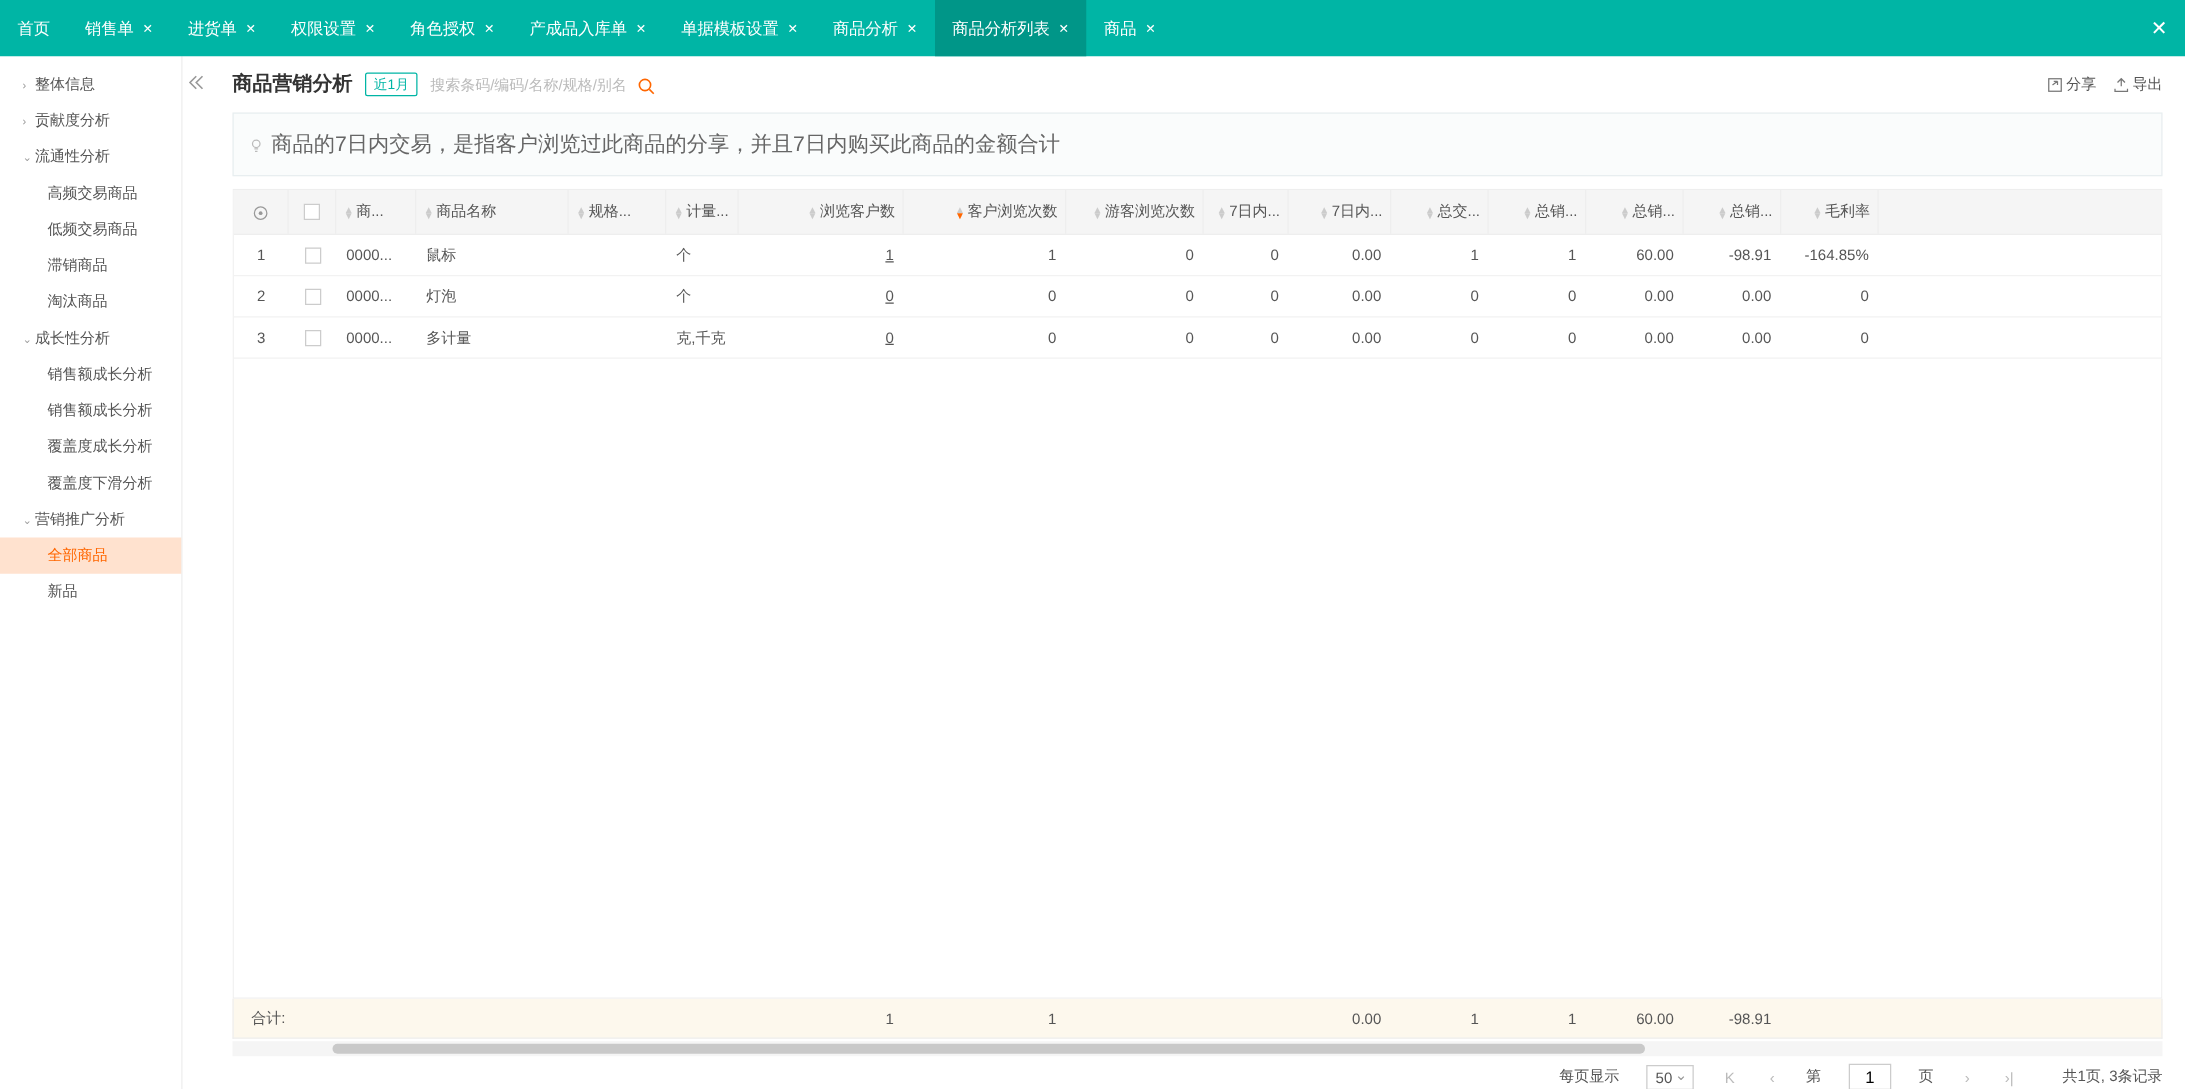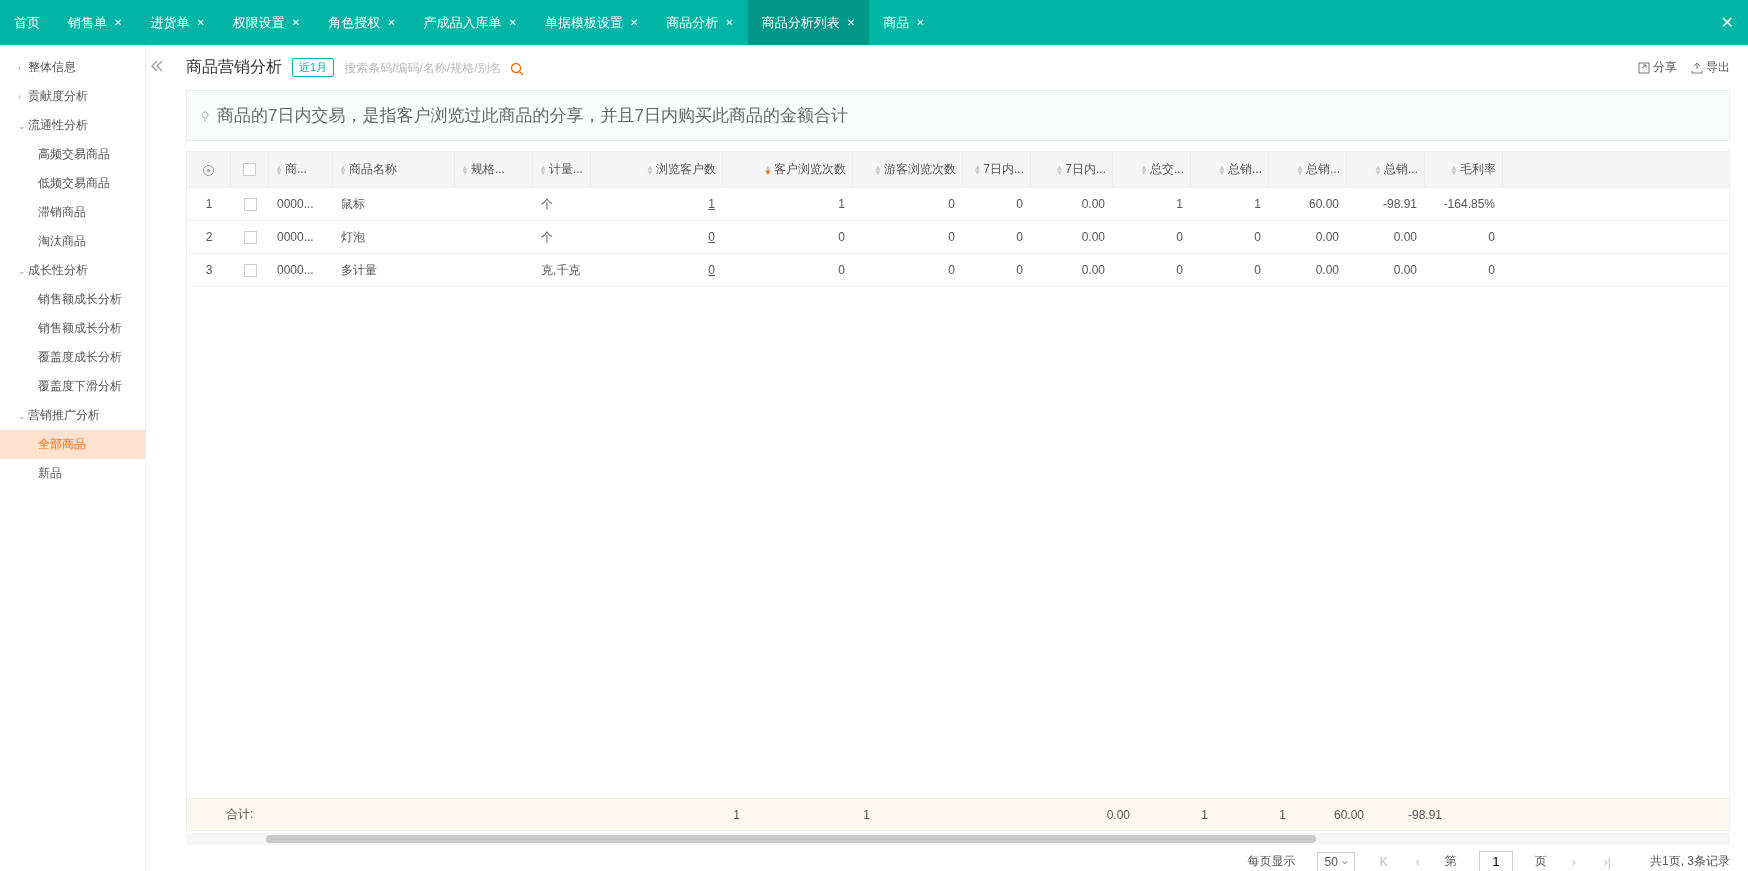--- a/index.html
+++ b/index.html
@@ -23,21 +23,21 @@
     .sb-arrow { display: inline-block; width: 8px; font-size: 9px; color: #999; }
     
     
     .collapse-btn { width: 22px; flex-shrink: 0; display: flex; align-items: flex-start; justify-content: center; padding-top: 14px; color: #999; cursor: pointer; }
     
     
     .main { flex: 1; display: flex; flex-direction: column; overflow: hidden; }
     
     
     .header-row { display: flex; align-items: center; padding: 12px 18px; gap: 10px; }
-    .page-title { font-size: 16px; font-weight: normal; color: #333; }
+    .page-title { font-size: 16px; font-weight: bold; color: #333; }
     .date-badge { border: 1px solid #00b5a5; color: #00b5a5; padding: 1px 6px; border-radius: 2px; font-size: 11px; cursor: pointer; }
     .search-input { border: none; outline: none; font-size: 12px; width: 160px; color: #333; }
     .search-input::placeholder { color: #bbb; }
     .search-icon { color: #ff6600; cursor: pointer; font-size: 14px; margin-left: -4px; }
     .header-actions { margin-left: auto; display: flex; gap: 14px; }
     .hdr-action { color: #555; cursor: pointer; display: flex; align-items: center; gap: 3px; font-size: 12px; }
     
     
     .info-banner { margin: 0 18px 10px; border: 1px solid #e8eef0; background: #fafcfc; padding: 13px 12px; color: #666; font-size: 17px; display: flex; align-items: center; gap: 6px; }
     .bulb-icon { color: #bbb; }
@@ -402,21 +402,21 @@
               <div class="td c-totalsale right">0</div>
               <div class="td c-totalamt right">0.00</div>
               <div class="td c-totalprof right">0.00</div>
               <div class="td c-margin right">0</div>
             </div>
           </div>
       </div>
     </div>
 
     <div class="totals-row">
-      <div class="td c-idx" style="justify-content:flex-start;padding-left:14px;margin-left:25px;">合计:</div>
+      <div class="td c-idx" style="justify-content:flex-start;padding-left:14px;">合计:</div>
       <div class="td c-chk"></div>
       <div class="td c-code"></div>
       <div class="td c-name"></div>
       <div class="td c-spec"></div>
       <div class="td c-unit"></div>
       <div class="td c-viewcust right">1</div>
       <div class="td c-custview right">1</div>
       <div class="td c-guestview right"></div>
       <div class="td c-7day right"></div>
       <div class="td c-7dayamt right">0.00</div>

